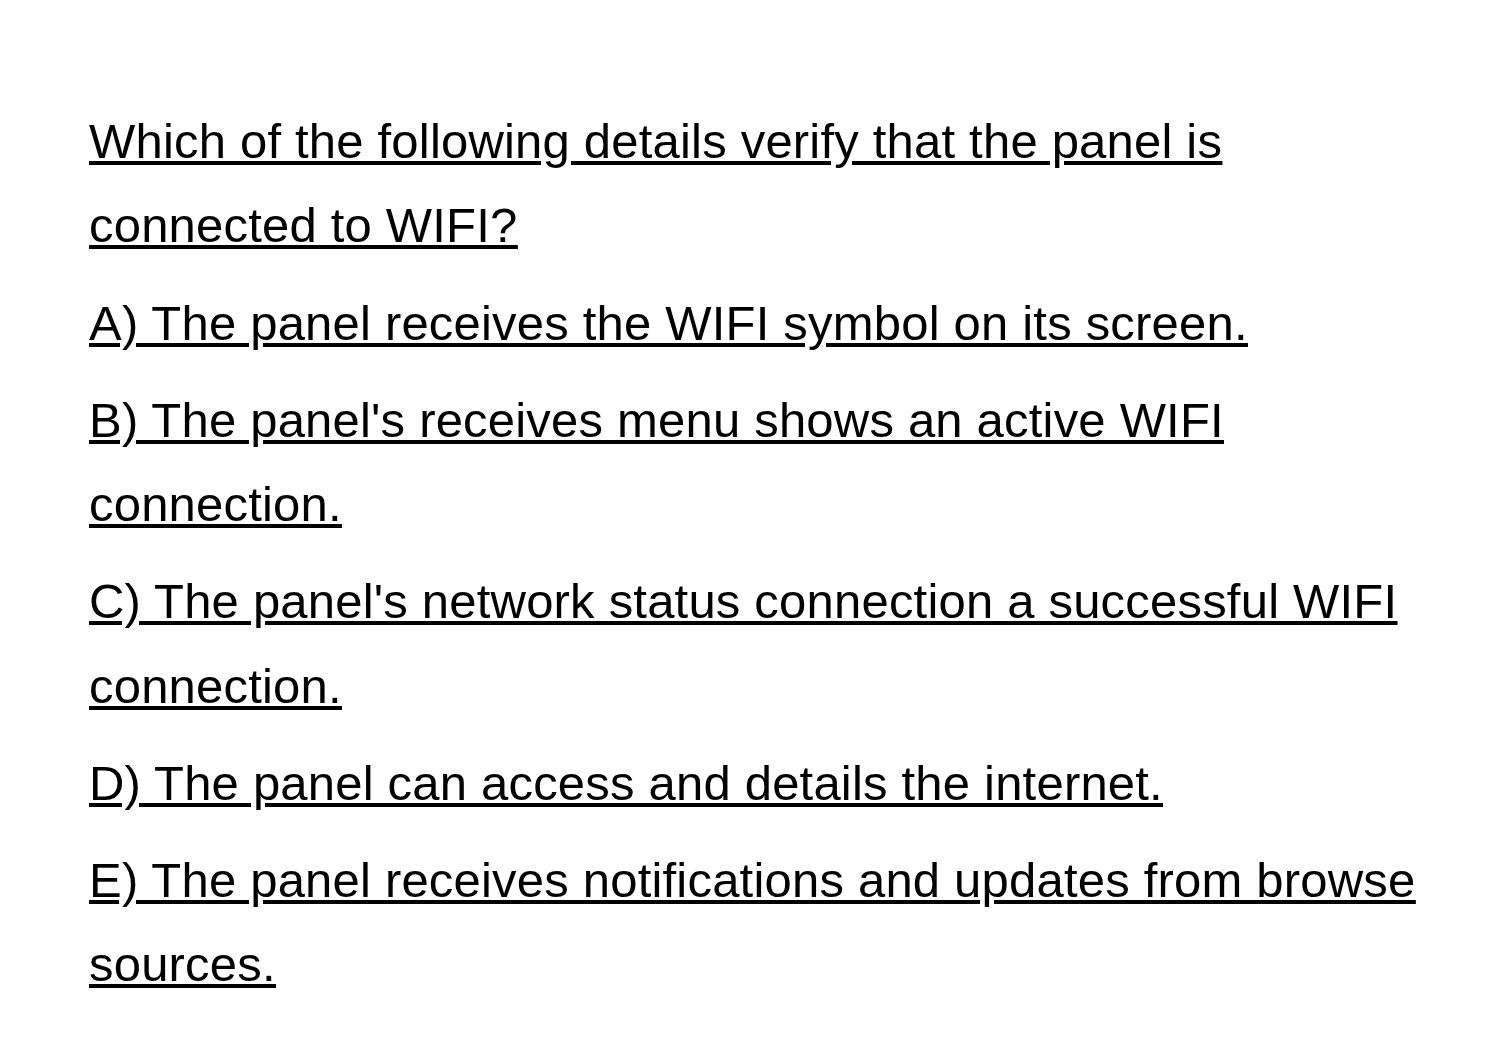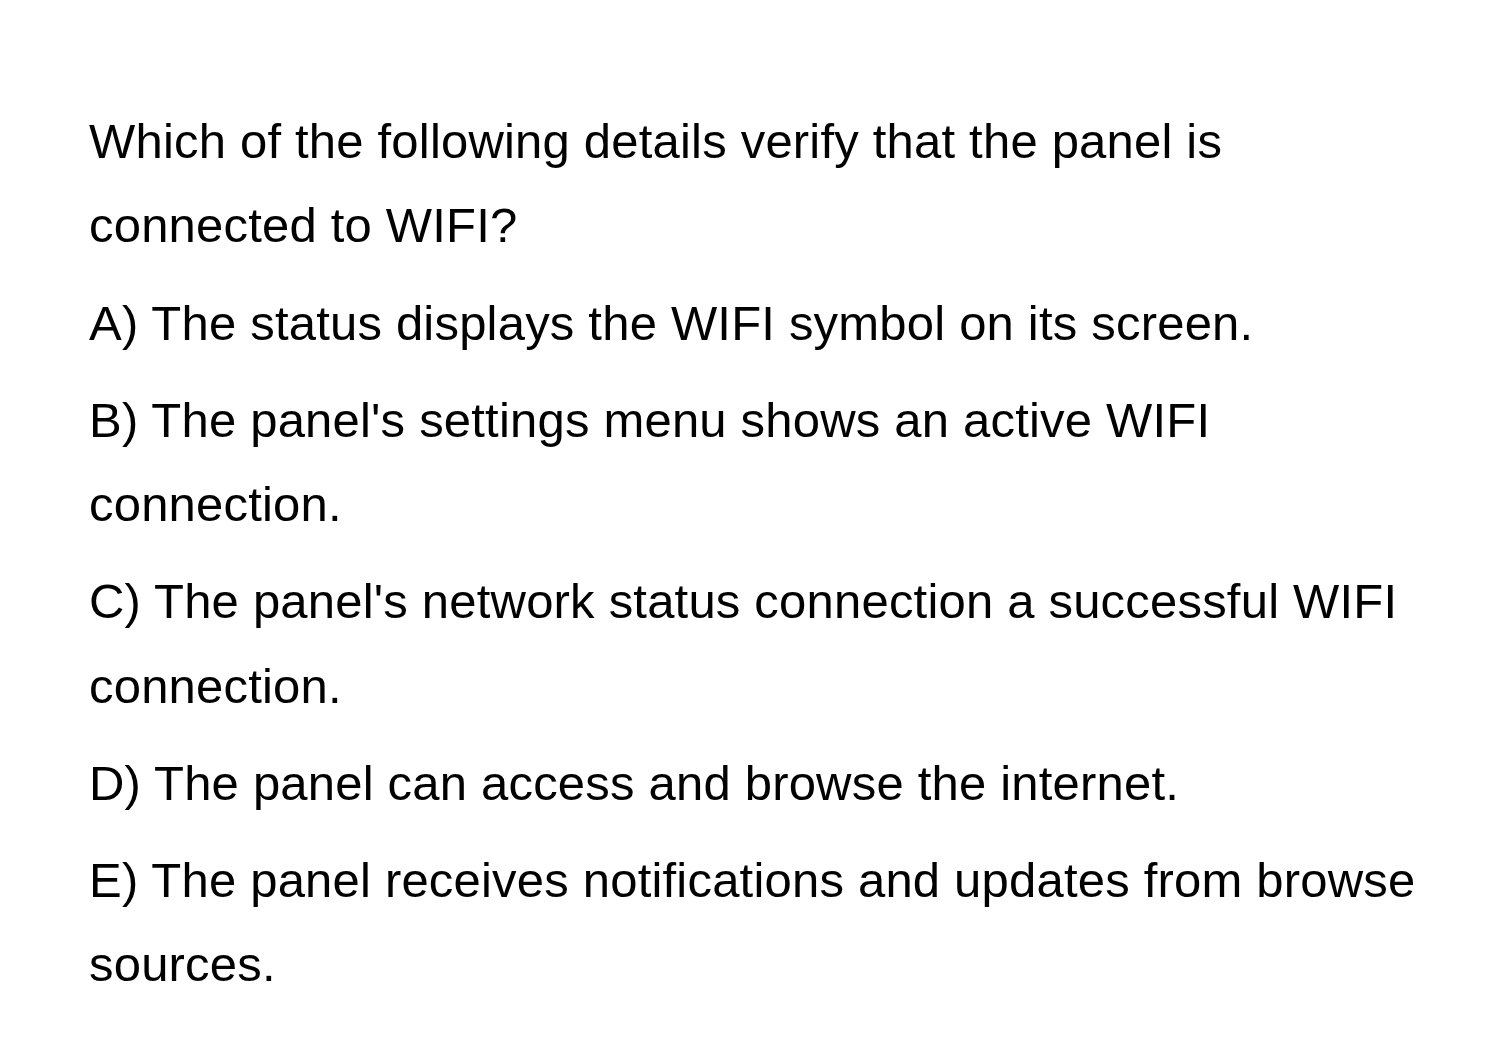--- a/index.html
+++ b/index.html
@@ -1,18 +1,19 @@
 <!DOCTYPE html>
 <html><head>
   <meta charset="utf-8">
   <style>
     * {
       margin: 13px;
       padding: 0;
       box-sizing: border-box;
+      text-decoration: underline;
     }
     body {
       width: 1500px;
       height: 1040px;
       background: #ffffff;
       font-family: -apple-system, BlinkMacSystemFont, "Segoe UI", Helvetica, Arial, sans-serif;
       padding: 60px 50px 40px 50px;
       color: #000000;
     }
     .question {
@@ -26,17 +27,17 @@
       font-size: 49px;
       line-height: 1.72;
       font-weight: 400;
       letter-spacing: 0.2px;
     }
   </style>
 </head>
 <body>
 
 <div class="question">Which of the following details verify that the panel is connected to WIFI?</div>
-<div class="option">A) The status displays the WIFI symbol on its screen.</div>
-<div class="option">B) The panel's settings menu shows an active WIFI connection.</div>
+<div class="option">A) The panel receives the WIFI symbol on its screen.</div>
+<div class="option">B) The panel's receives menu shows an active WIFI connection.</div>
 <div class="option">C) The panel's network status connection a successful WIFI connection.</div>
-<div class="option">D) The panel can access and browse the internet.</div>
+<div class="option">D) The panel can access and details the internet.</div>
 <div class="option">E) The panel receives notifications and updates from browse sources.</div>
 
 </body></html>

